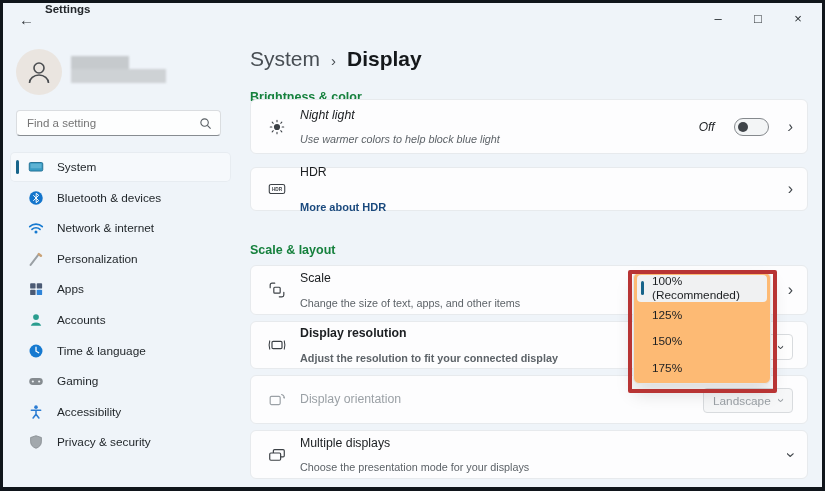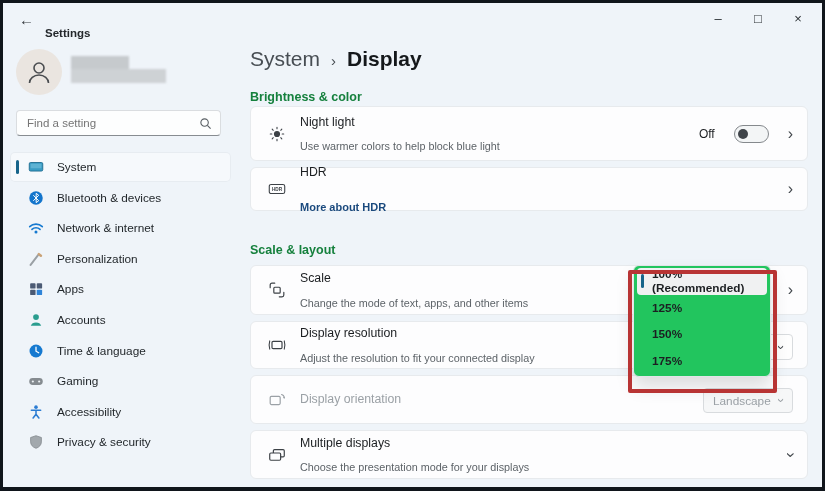--- a/index.html
+++ b/index.html
@@ -5,21 +5,21 @@
   html,body{margin:0;padding:0;background:#05080c;}
   *{box-sizing:border-box;}
   .window{
     position:relative;width:825px;height:491px;
     background:#eff4f9;border:3px solid #10151b;border-bottom-width:4px;
     font-family:"Liberation Sans","DejaVu Sans",sans-serif;
     color:#1b1e21;overflow:hidden;
   }
   
   .back-btn{position:absolute;left:16px;top:8px;font-size:15px;color:#33383d;cursor:default;}
-  .app-title{position:absolute;left:42px;top:24px;font-size:11.5px;font-weight:600;color:#23272b;}
+  .app-title{position:absolute;left:42px;top:0;font-size:11.5px;font-weight:600;color:#23272b;}
   .win-controls{position:absolute;right:4px;top:0;display:flex;}
   .win-btn{width:40px;height:30px;display:flex;align-items:center;justify-content:center;
            font-size:13px;color:#2b3034;}
   
   .avatar{position:absolute;left:13px;top:46px;width:46px;height:46px;border-radius:50%;
           background:#eae5e0;display:flex;align-items:center;justify-content:center;}
   .blur-name{position:absolute;left:68px;top:53px;width:95px;height:28px;filter:blur(1px);}
   .blur-name .b1{position:absolute;left:0;top:0;width:58px;height:13px;background:#c6cacd;}
   .blur-name .b2{position:absolute;left:0;top:13px;width:95px;height:14px;background:#ced2d5;}
   .search-box{position:absolute;left:13px;top:107px;width:205px;height:26px;background:#fdfefe;
@@ -39,24 +39,24 @@
   .breadcrumb{position:absolute;left:247px;top:44px;display:flex;align-items:center;}
   .crumb-parent{font-size:21px;color:#474d53;}
   .crumb-sep{font-size:15px;color:#474d53;margin:0 11px;padding-top:2px;}
   .crumb-current{font-size:21px;font-weight:700;color:#15181b;}
   .section-label{position:absolute;left:247px;font-size:12.5px;font-weight:700;color:#15803d;}
   #sec-brightness{top:87px;}
   #sec-scale{top:240px;}
   .card{position:absolute;left:247px;width:558px;background:#fdfdfe;
         border:1px solid #e7eaed;border-radius:6px;
         display:flex;align-items:center;padding:0 14px 0 16px;}
-  #card-night{top:103px;height:55px;}
+  #card-night{top:96px;height:55px;font-style:italic;}
   #card-hdr{top:164px;height:44px;}
   #card-scale{top:262px;height:50px;}
-  #card-res{top:318px;height:48px;}
+  #card-res{top:318px;height:48px;font-weight:bold;}
   #card-orient{top:372px;height:49px;}
   #card-multi{top:427px;height:49px;}
   .row-icon{width:20px;height:20px;margin-right:13px;flex:0 0 auto;}
   .row-title{font-size:12.3px;color:#1b1e21;line-height:1.25;}
   .row-sub{font-size:10.8px;color:#5d6368;margin-top:10px;}
   .row-link{font-size:11px;font-weight:700;color:#1b4a7e;margin-top:20px;}
   .row-right{margin-left:auto;display:flex;align-items:center;gap:19px;}
   .chev{font-size:16px;color:#44494e;line-height:1;}
   .chev-down{display:inline-block;transform:rotate(90deg);}
   .toggle-label{font-size:12px;color:#1b1e21;}
@@ -65,23 +65,23 @@
   .toggle-knob{position:absolute;left:3px;top:3px;width:10px;height:10px;border-radius:50%;
           background:#3f4449;}
   .disabled-text{color:#9ba1a6 !important;}
   
   .select-box{position:absolute;height:26px;background:#fefefe;border:1px solid #d8dbde;
           border-radius:4px;display:flex;align-items:center;padding:0 9px;font-size:11.8px;}
   #res-select{left:700px;top:331px;width:90px;z-index:5;color:#3d4247;justify-content:flex-end;}
   #orient-select{left:700px;top:385px;width:90px;height:25px;background:#f6f7f8;
           color:#9ba1a6;justify-content:space-between;z-index:5;}
   
-  .popup{position:absolute;left:630px;top:262px;width:138px;height:112px;z-index:30;
-         background:#22c55e;border:1px solid #e2e5e8;border-radius:6px;
-         box-shadow:0 10px 18px rgba(0,0,0,0.13);padding:2px 3px;font-weight:bold;}
+  .popup{position:absolute;left:630px;top:269px;width:138px;height:112px;z-index:30;
+         background:#fdba74;border:1px solid #e2e5e8;border-radius:6px;
+         box-shadow:0 10px 18px rgba(0,0,0,0.13);padding:2px 3px;}
   .popup-item{position:relative;height:26.5px;display:flex;align-items:center;
          padding-left:15px;font-size:11.8px;color:#1c1f22;border-radius:4px;}
   .popup-item.selected{background:#f0f1f2;}
   .popup-indicator{position:absolute;left:4px;top:6px;width:3px;height:14px;border-radius:2px;
          background:#17648a;}
   
   .annotation-rect{position:absolute;left:625px;top:267px;width:149px;height:123px;
          border:4px solid #b83434;border-radius:2px;z-index:40;pointer-events:none;}
   svg{display:block;}
 </style>
@@ -236,21 +236,21 @@
 
   <div class="section-label" id="sec-scale">Scale &amp; layout</div>
 
   <div class="card" id="card-scale">
     <svg class="row-icon" viewBox="0 0 22 22">
       <path d="M3.5 8.5 V5.5 A2 2 0 0 1 5.5 3.5 H8.5 M18.5 13.5 v3 a2 2 0 0 1-2 2 h-3" fill="none" stroke="#3c4146" stroke-width="1.3" stroke-linecap="round"></path>
       <rect x="7.5" y="8" width="7" height="6.5" rx="1" fill="none" stroke="#3c4146" stroke-width="1.3"></rect>
     </svg>
     <div class="row-text">
       <div class="row-title">Scale</div>
-      <div class="row-sub">Change the mode of text, apps, and other items</div>
+      <div class="row-sub">Change the size of text, apps, and other items</div>
     </div>
     <div class="row-right">
       <span class="chev">›</span>
     </div>
   </div>
 
   <div class="card" id="card-res">
     <svg class="row-icon" viewBox="0 0 22 22">
       <rect x="5.5" y="7" width="11" height="8" rx="1.3" fill="none" stroke="#3c4146" stroke-width="1.3"></rect>
       <path d="M3 6.5 q-1.3 4.5 0 9 M19 6.5 q1.3 4.5 0 9" fill="none" stroke="#3c4146" stroke-width="1.2" stroke-linecap="round"></path>

